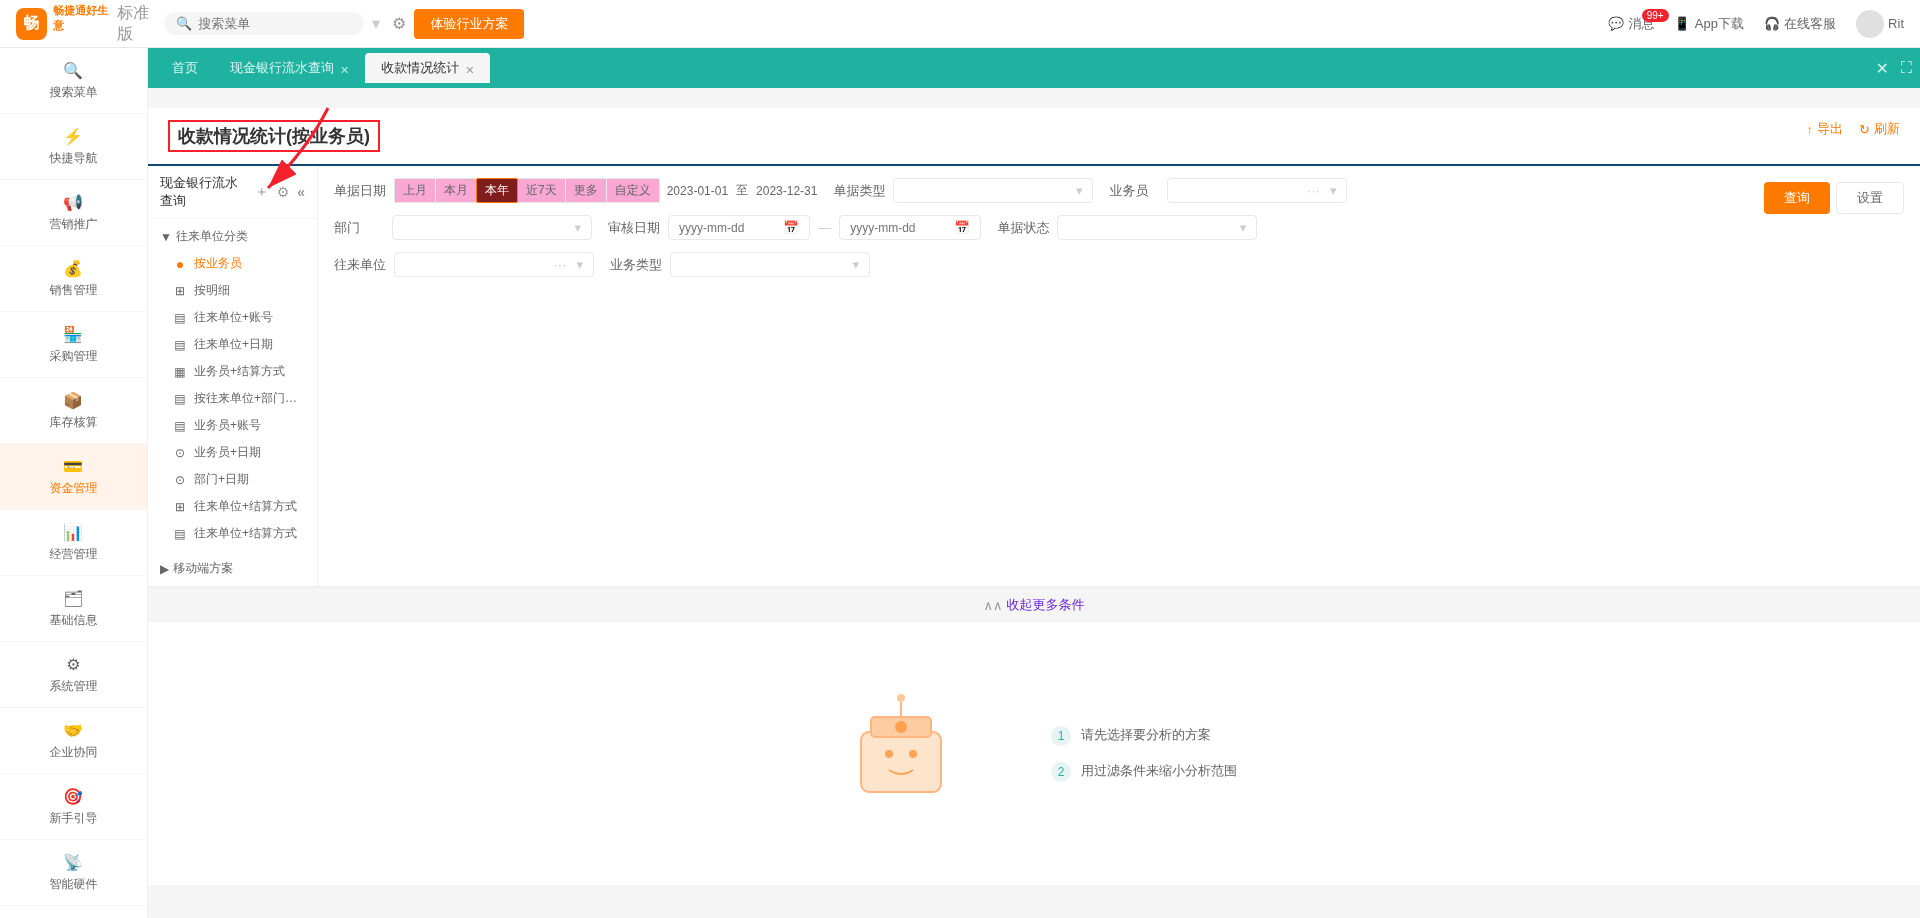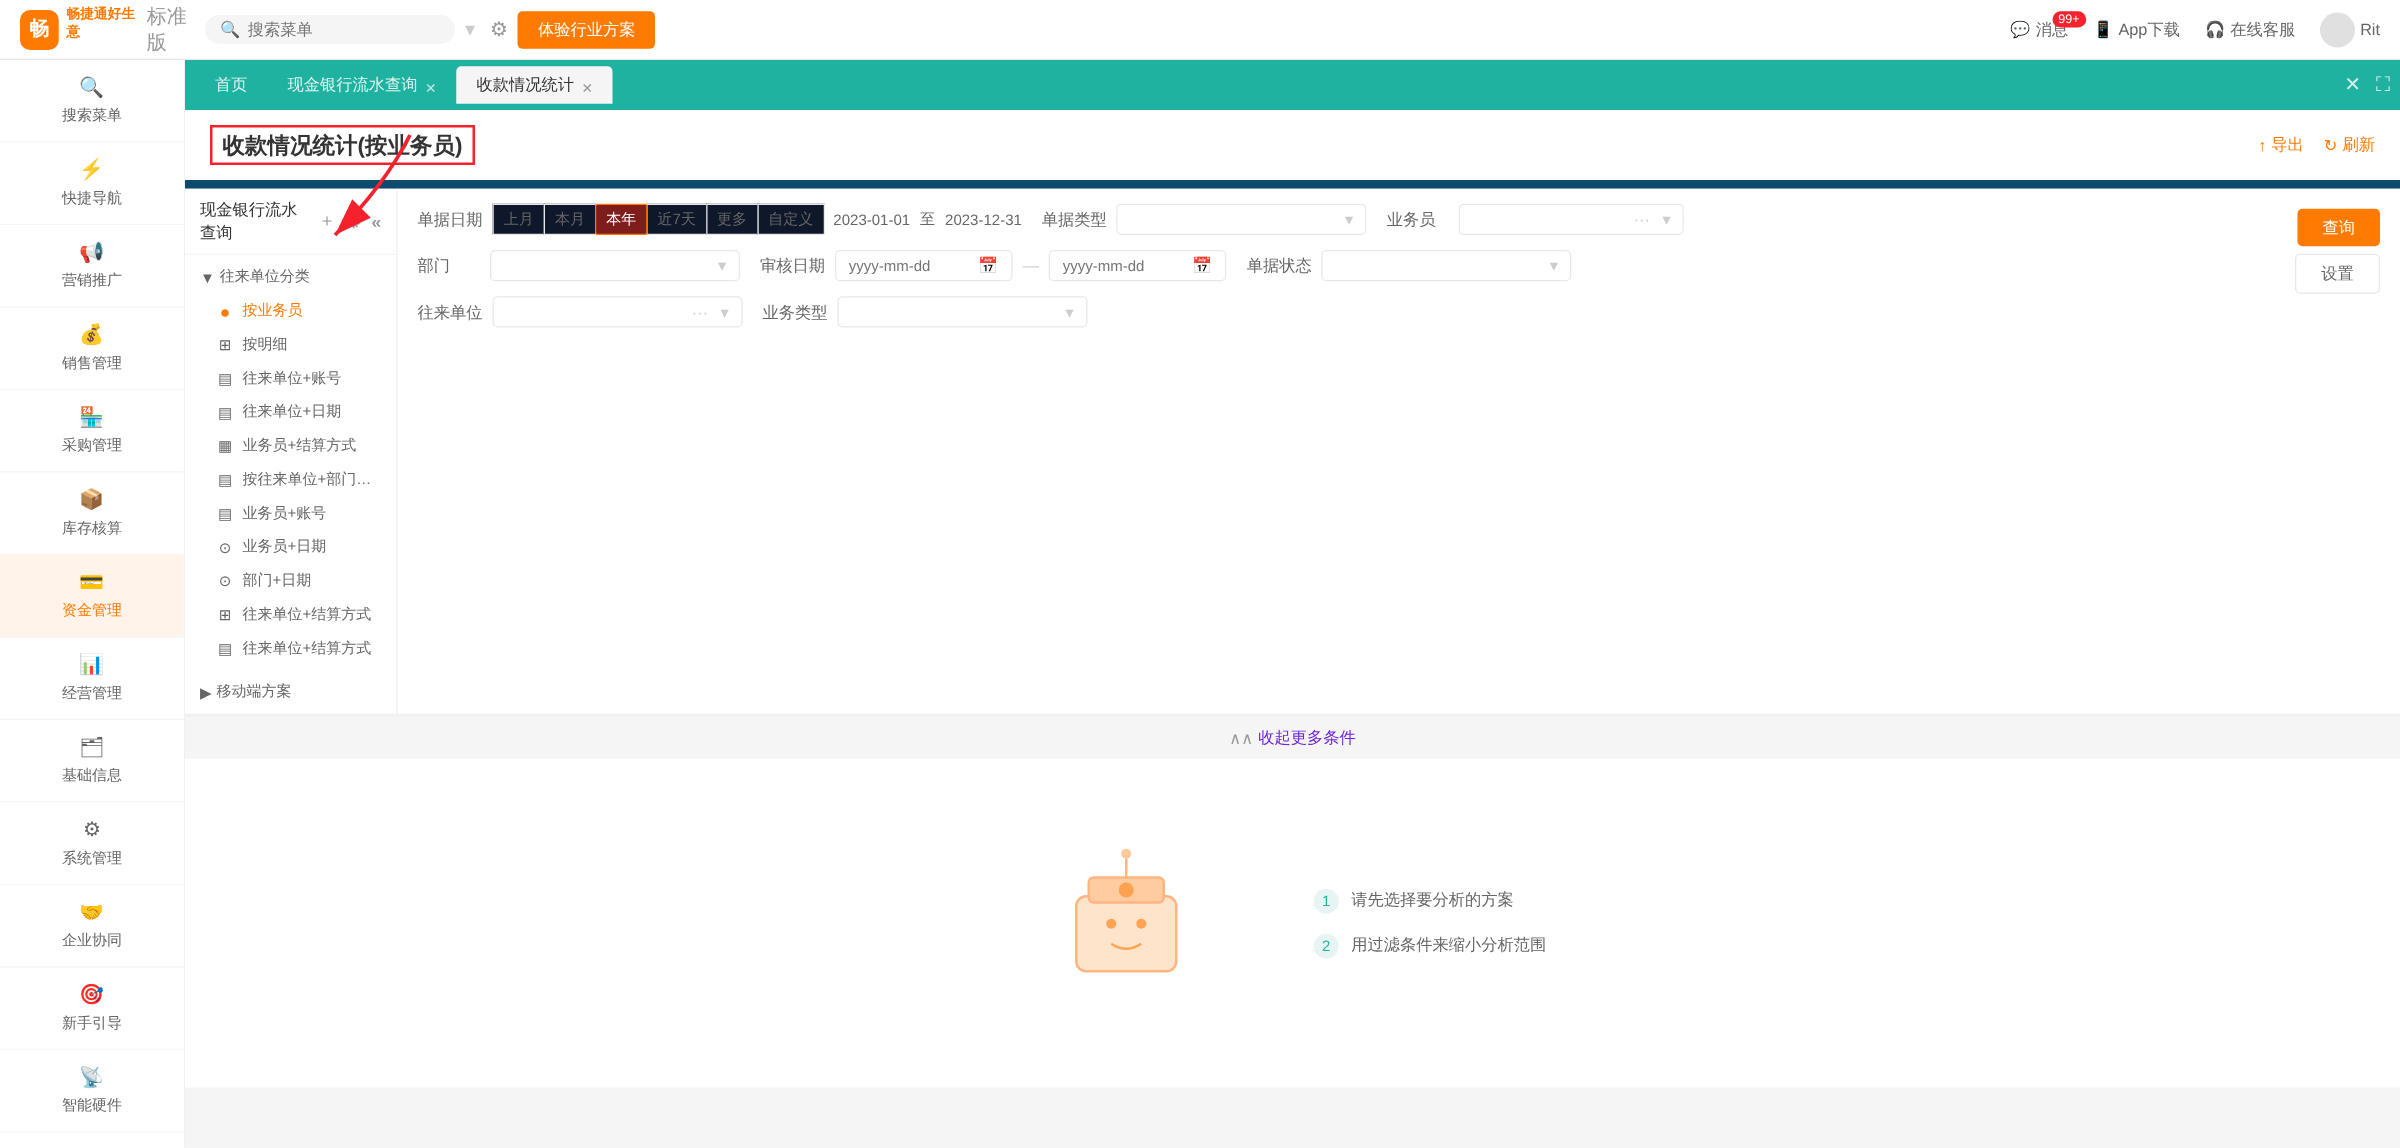--- a/index.html
+++ b/index.html
@@ -170,23 +170,24 @@
       font-size: 16px;
       cursor: pointer;
       opacity: 0.8;
     }
 
     
     .page-title-bar {
       background: #fff;
       padding: 12px 20px;
       display: flex;
-      align-items: center;
+      align-items: flex-start;
       justify-content: space-between;
-      border-bottom: 7px solid #0c4a6e;
+      border-bottom: 2px solid #0c4a6e;
+      margin-top: 20px;
     }
     .page-title {
       font-size: 18px;
       font-weight: bold;
       color: #333;
       border: 2px solid #f5222d;
       padding: 2px 8px;
     }
     .page-title-actions {
       display: flex;
@@ -264,21 +265,21 @@
       display: flex;
       align-items: center;
       gap: 0;
     }
     .date-tab {
       padding: 3px 8px;
       font-size: 12px;
       color: #666;
       cursor: pointer;
       border: 1px solid #e8e8e8;
-      background: #0f172a;
+      background: #f9a8d4;
       margin-right: -1px;
     }
     .date-tab.active { color: #fff; background: #7f1d1d; border-color: #ff7a00; z-index: 1; position: relative; border-radius: 2px; }
     .filter-date-range {
       display: flex;
       align-items: center;
       gap: 8px;
       font-size: 12px;
       color: #666;
     }
@@ -394,26 +395,24 @@
       margin-left: 4px;
     }
 
     .page-body {
       display: flex;
       flex-direction: column;
     }
 
     .filter-actions-col {
       display: flex;
-      flex-direction: column;
       gap: 6px;
       justify-content: flex-start;
       padding-top: 4px;
       margin-left: 16px;
-      align-items: flex-end;
     }
   </style>
 </head>
 <body>
 
 <div class="top-header">
   <div class="logo-area">
     <div class="logo-icon">畅</div>
     <div style="display:flex;flex-direction:row">
       <span style="font-size:11px;color:#ff7a00;font-weight:bold">畅捷通好生意</span>

